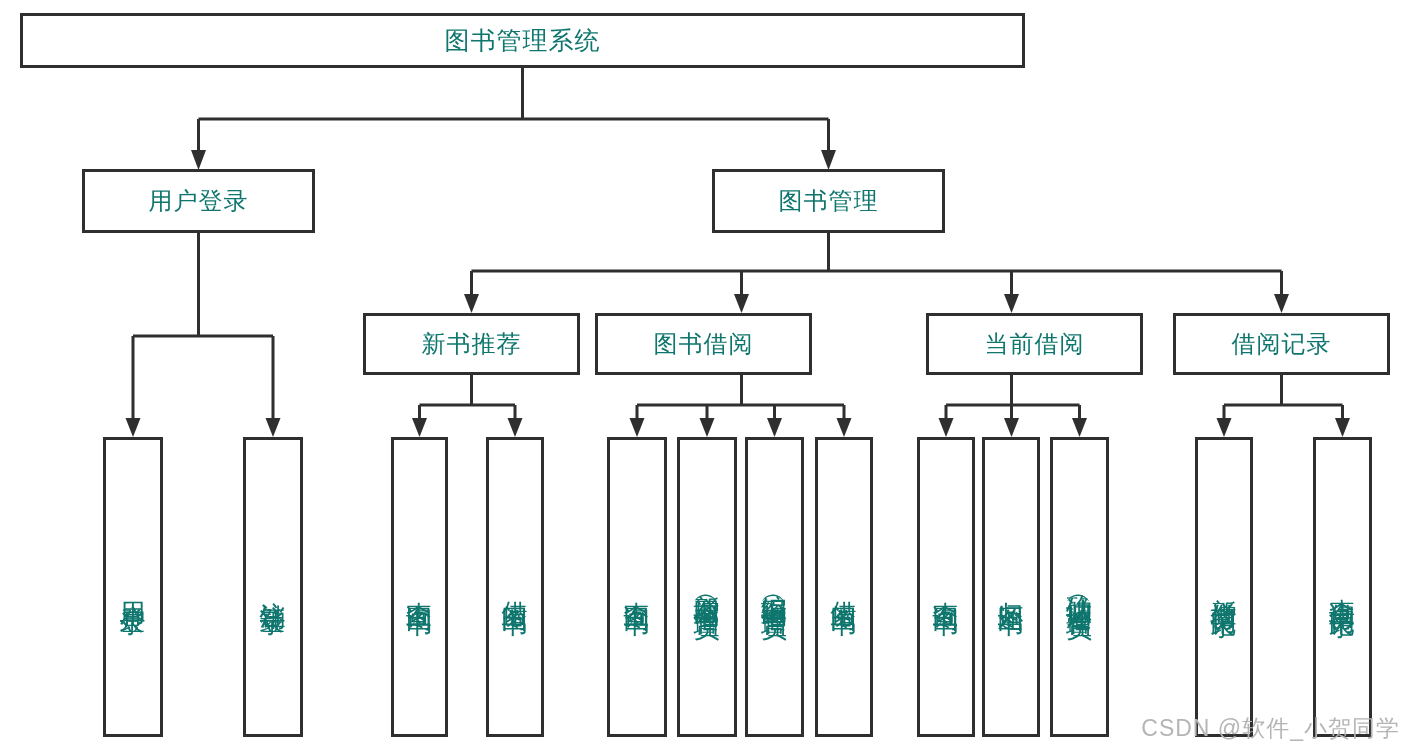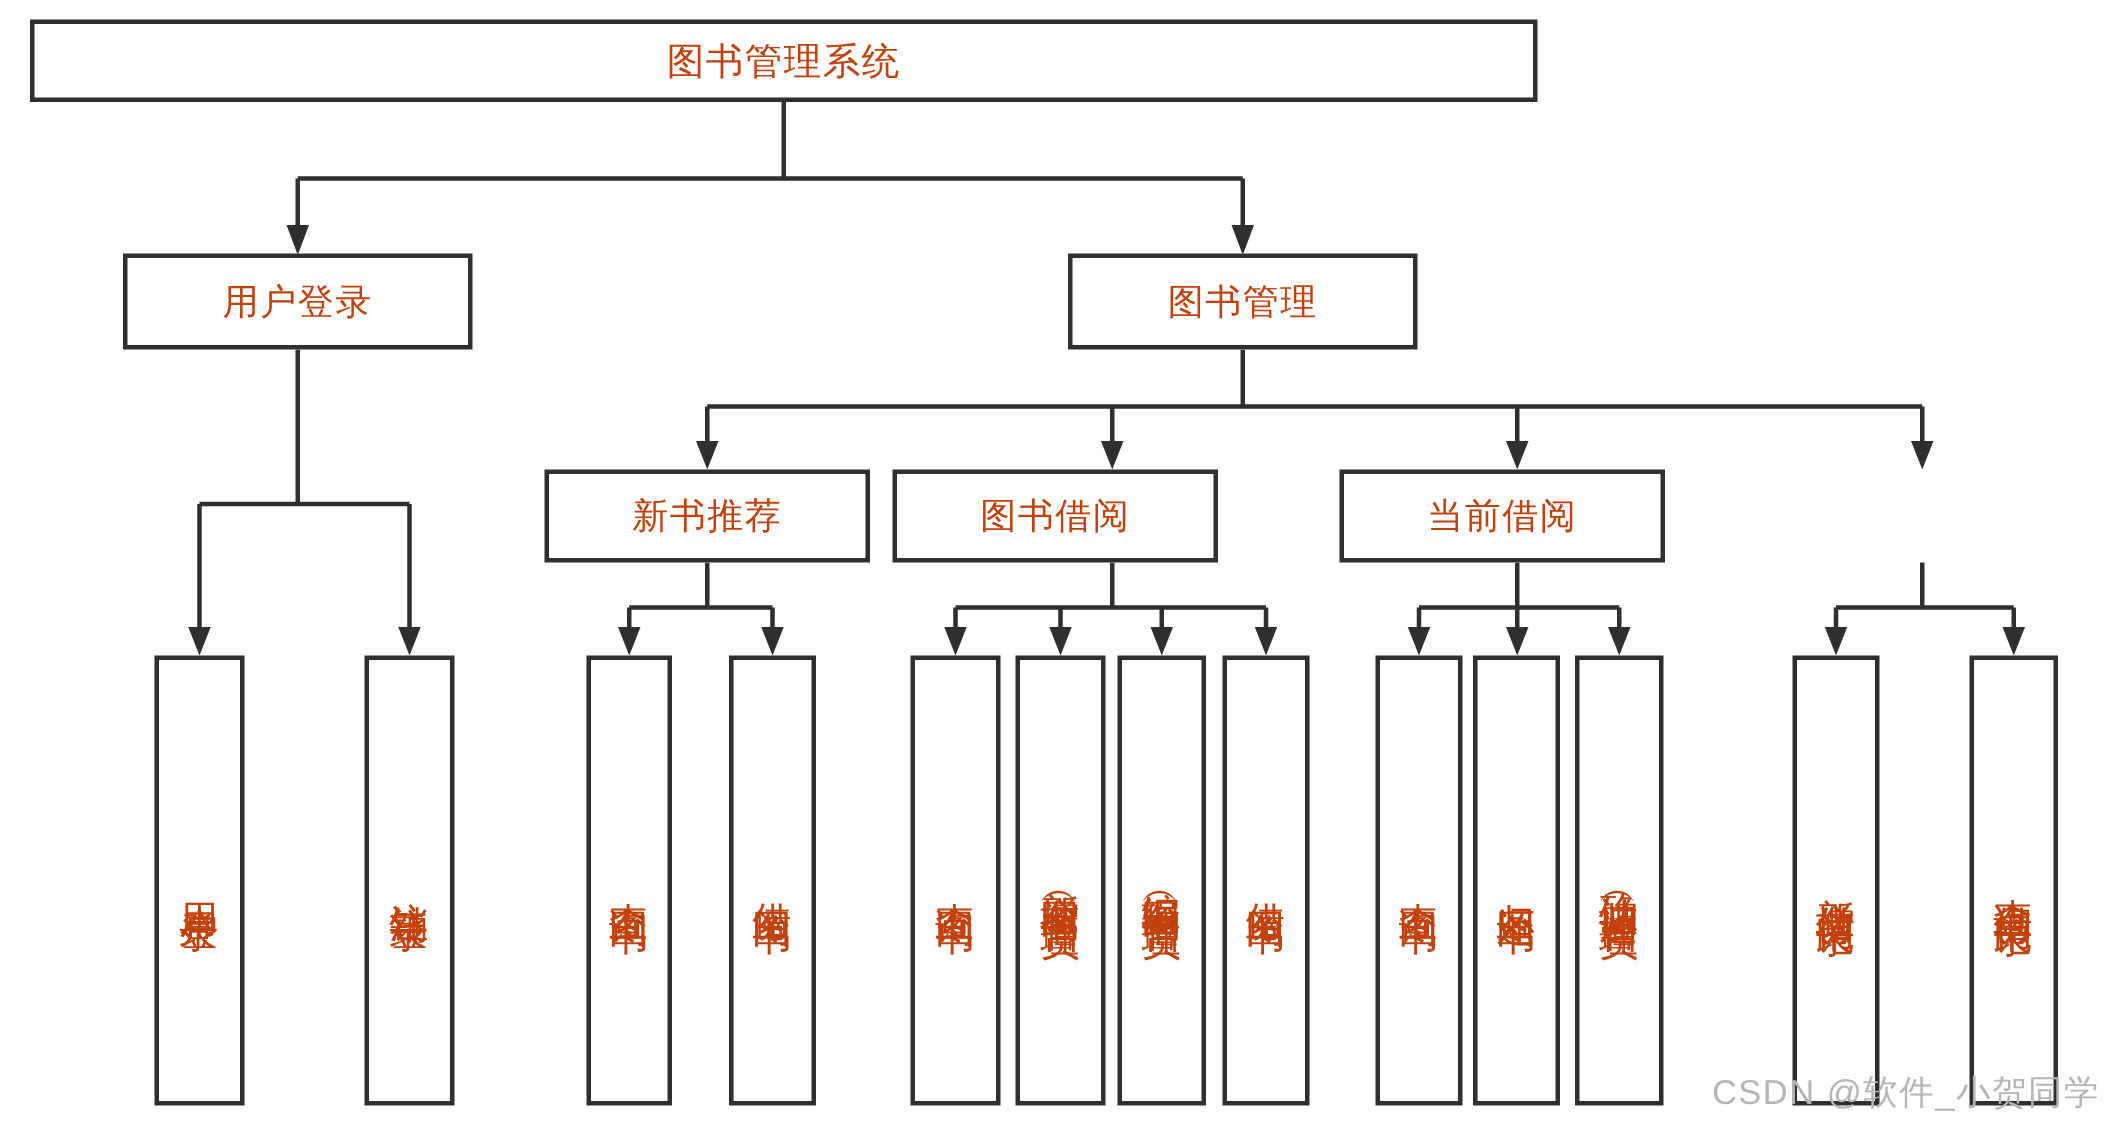--- a/index.html
+++ b/index.html
@@ -3,21 +3,21 @@
 <meta charset="utf-8">
 <style>
   html,body{margin:0;padding:0;background:#ffffff;}
   #stage{
     position:relative;width:1405px;height:747px;background:#ffffff;overflow:hidden;
     font-family:"Liberation Sans","DejaVu Sans",sans-serif;color:#1f1f1f;
   }
   .node{
     position:absolute;background:#ffffff;border:3px solid #2f2f2f;box-sizing:border-box;
     display:flex;align-items:center;justify-content:center;text-align:center;
-    color:#c2410c;z-index:2;
+    color:#0f766e;z-index:2;
   }
   .h-node{font-size:24px;letter-spacing:1px;white-space:nowrap;}
   .root-node{font-size:25px;}
   .v-node{
     writing-mode:vertical-rl;text-orientation:mixed;
     font-size:26px;letter-spacing:3px;line-height:1;
   }
   #edges{position:absolute;left:0;top:0;z-index:1;}
   #edges path{stroke:#2f2f2f;stroke-width:3;fill:none;}
   #edges polygon{fill:#2f2f2f;stroke:none;}
@@ -74,21 +74,22 @@
     </g>
   </svg>
 
   <div class="node h-node root-node" style="left:20px;top:13px;width:1005px;height:55px">图书管理系统</div>
 
   <div class="node h-node" style="left:82px;top:169px;width:233px;height:64px">用户登录</div>
   <div class="node h-node" style="left:363px;top:313px;width:217px;height:62px">新书推荐</div>
 
   <div class="node h-node" style="left:712px;top:169px;width:233px;height:64px">图书管理</div>
   <div class="node h-node" style="left:595px;top:313px;width:217px;height:62px">图书借阅</div>
-  <div class="node h-node" style="left:893px;top:313px;width:217px;height:62px">当前借阅</div>
+  <div class="node h-node" style="left:926px;top:313px;width:217px;height:62px">当前借阅</div>
+  <div class="node h-node" style="left:1173px;top:313px;width:217px;height:62px">借阅记录</div>
 
   <div class="node v-node" style="left:103px;top:437px;width:60px;height:300px">用户登录</div>
   <div class="node v-node" style="left:243px;top:437px;width:60px;height:300px">注销登录</div>
 
   <div class="node v-node" style="left:391px;top:437px;width:57px;height:300px">查询图书</div>
   <div class="node v-node" style="left:486px;top:437px;width:58px;height:300px">借阅图书</div>
 
   <div class="node v-node" style="left:607px;top:437px;width:60px;height:300px">查询图书</div>
   <div class="node v-node" style="left:677px;top:437px;width:60px;height:300px">新增图书（管理员）</div>
   <div class="node v-node" style="left:745px;top:437px;width:59px;height:300px">编辑图书（管理员）</div>

